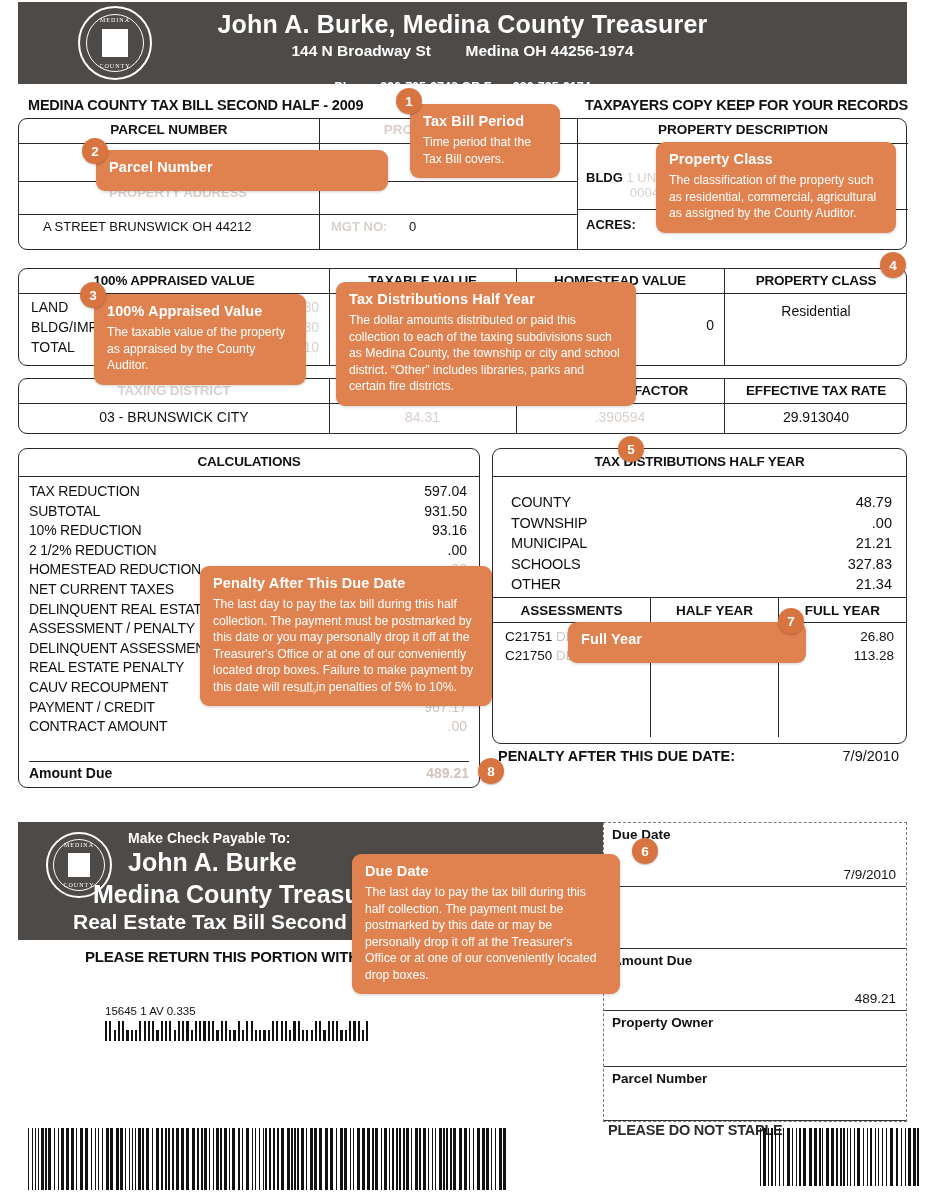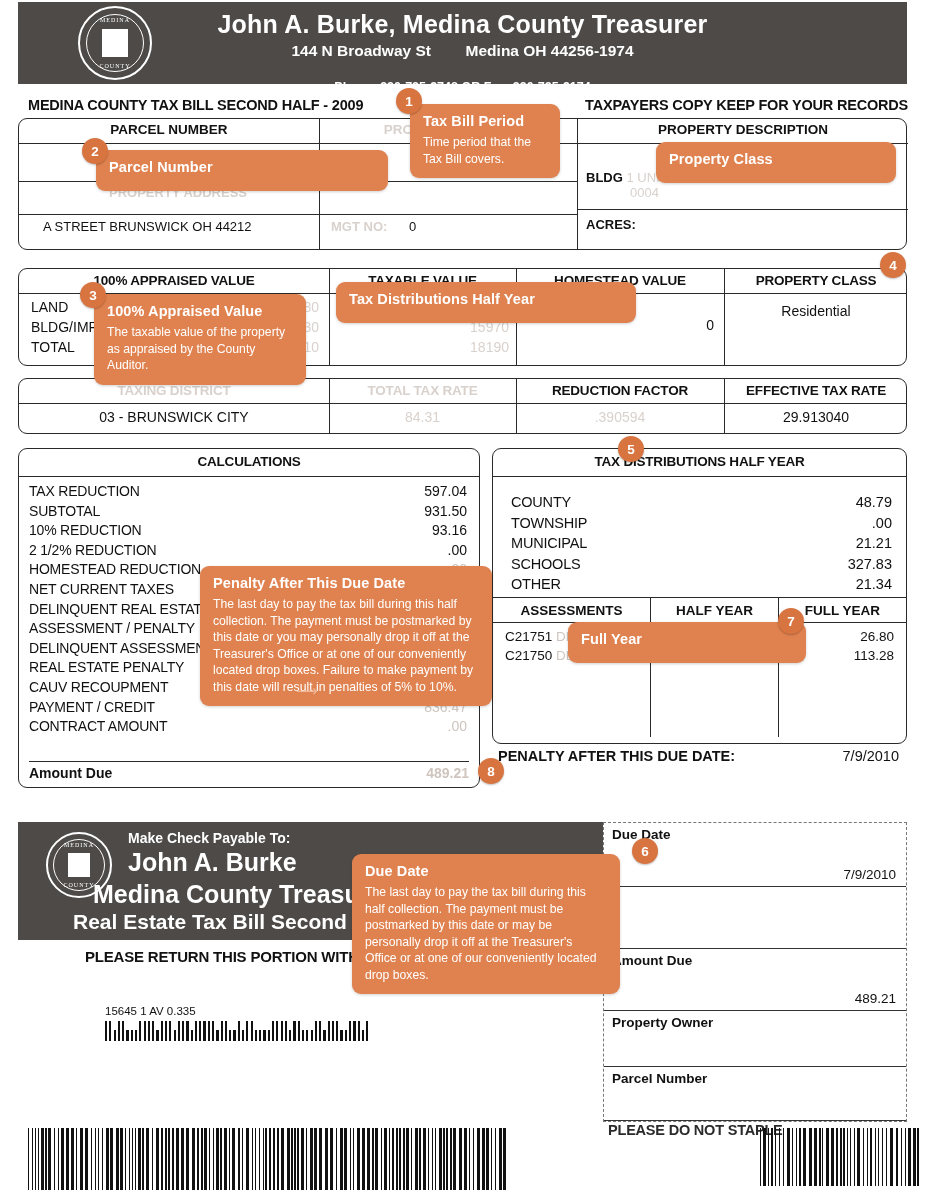--- a/index.html
+++ b/index.html
@@ -320,21 +320,21 @@
       <div class="kvrow">
         <span class="k">REAL ESTATE PENALTY</span>
         <span class="v fadedk">.00</span>
       </div>
       <div class="kvrow">
         <span class="k">CAUV RECOUPMENT</span>
         <span class="v fadedk">.00</span>
       </div>
       <div class="kvrow">
         <span class="k">PAYMENT / CREDIT</span>
-        <span class="v fadedk">836.47</span>
+        <span class="v fadedk">967.17</span>
       </div>
       <div class="kvrow">
         <span class="k">CONTRACT AMOUNT</span>
         <span class="v fadedk">.00</span>
       </div>
     </div>
   <div class="amtdue">
     <span>Amount Due</span>
     <span class="fadedk">489.21</span>
   </div>
@@ -671,25 +671,27 @@
 
 <div class="badge" style="left:80px;top:282px;">3</div>
 <div class="callout" style="left:94px;top:294px;width:212px;">
   <div class="ct">100% Appraised Value</div>
   <div class="cb">The taxable value of the property as appraised by the County Auditor.</div>
 </div>
 
 <div class="badge" style="left:880px;top:252px;">4</div>
 <div class="callout" style="left:656px;top:142px;width:240px;">
   <div class="ct">Property Class</div>
+  <div class="cb">The classification of the property such as residential, commercial, agricultural as assigned by the County Auditor.</div>
 </div>
 
 <div class="badge" style="left:618px;top:436px;">5</div>
 <div class="callout" style="left:336px;top:282px;width:300px;">
   <div class="ct">Tax Distributions Half Year</div>
+  <div class="cb">The dollar amounts distributed or paid this collection to each of the taxing subdivisions such as Medina County, the township or city and school district. “Other” includes libraries, parks and certain fire districts.</div>
 </div>
 
 <div class="badge" style="left:632px;top:838px;">6</div>
 <div class="callout" style="left:352px;top:854px;width:268px;">
   <div class="ct">Due Date</div>
   <div class="cb">The last day to pay the tax bill during this half collection. The payment must be postmarked by this date or may be personally drop it off at the Treasurer's Office or at one of our conveniently located drop boxes.</div>
 </div>
 
 <div class="badge" style="left:778px;top:608px;">7</div>
 <div class="callout" style="left:568px;top:622px;width:238px;">

